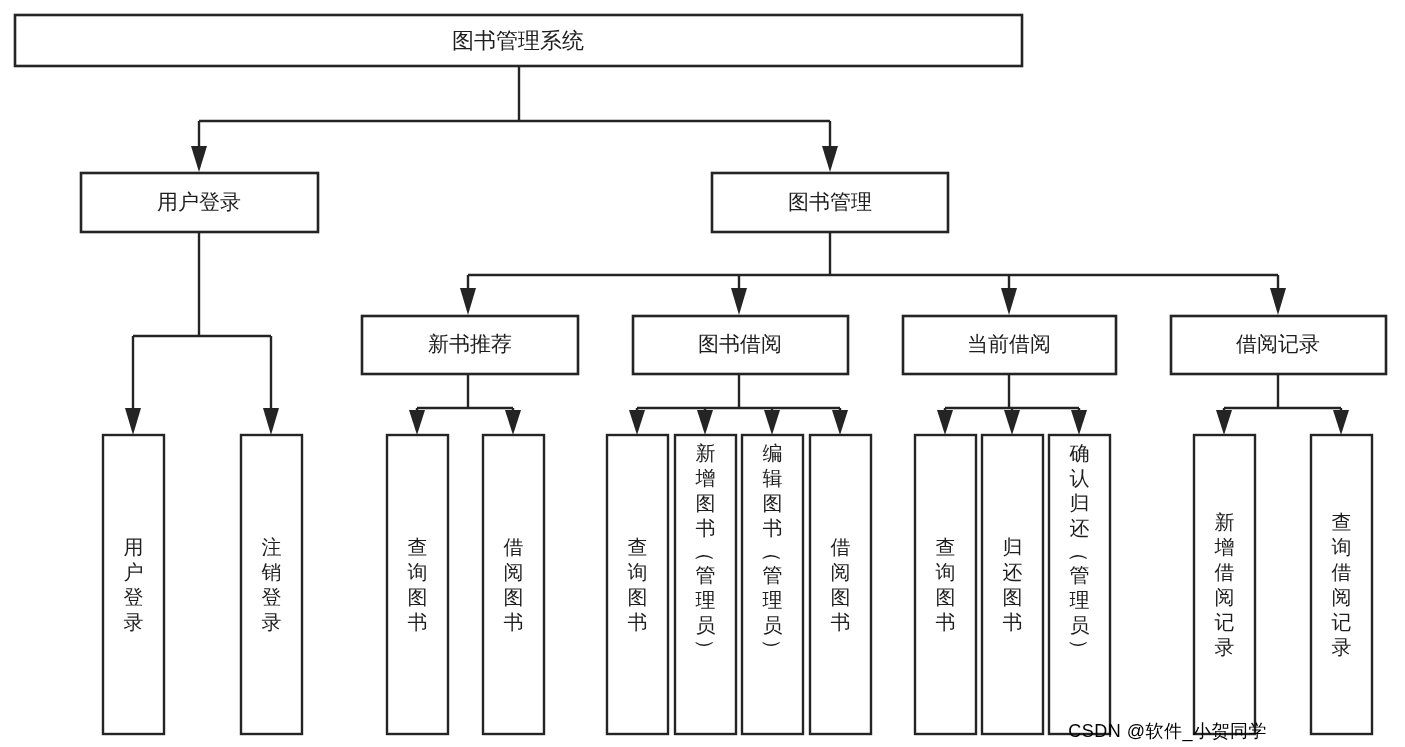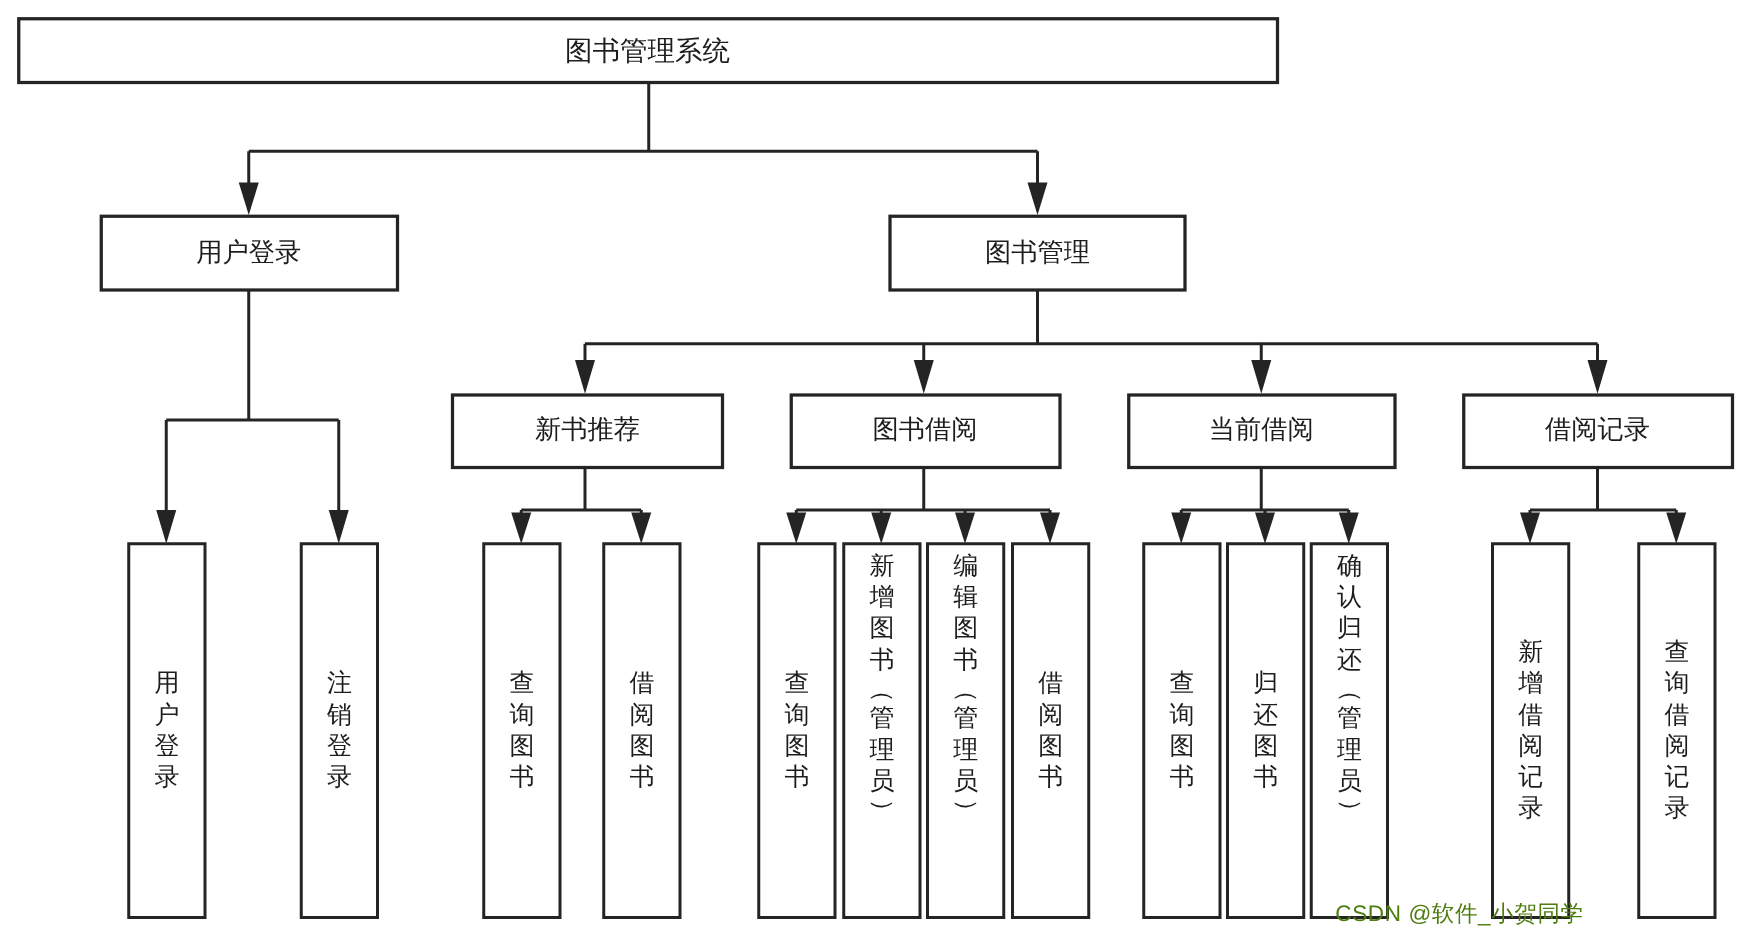--- a/index.html
+++ b/index.html
@@ -84,21 +84,21 @@
   .vlabel span.paren {
     transform: rotate(90deg);
     line-height: 22px;
   }
   #watermark {
     position: absolute;
     right: 8px;
     bottom: 4px;
     font-family: "Liberation Sans", "DejaVu Sans", sans-serif;
     font-size: 18px;
-    color: #4d7c0f;
+    color: #000000;
     letter-spacing: 0.5px;
     white-space: nowrap;
     pointer-events: none;
   }
 </style>
 </head>
 <body>
 
 <div id="diagram-root">
 

